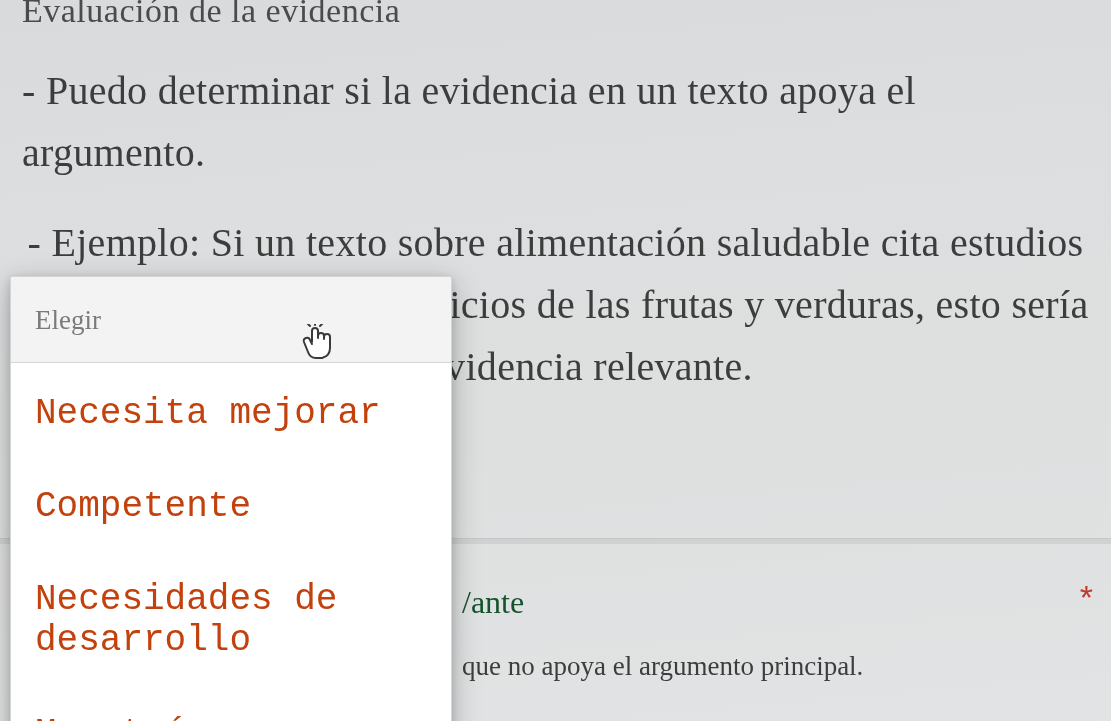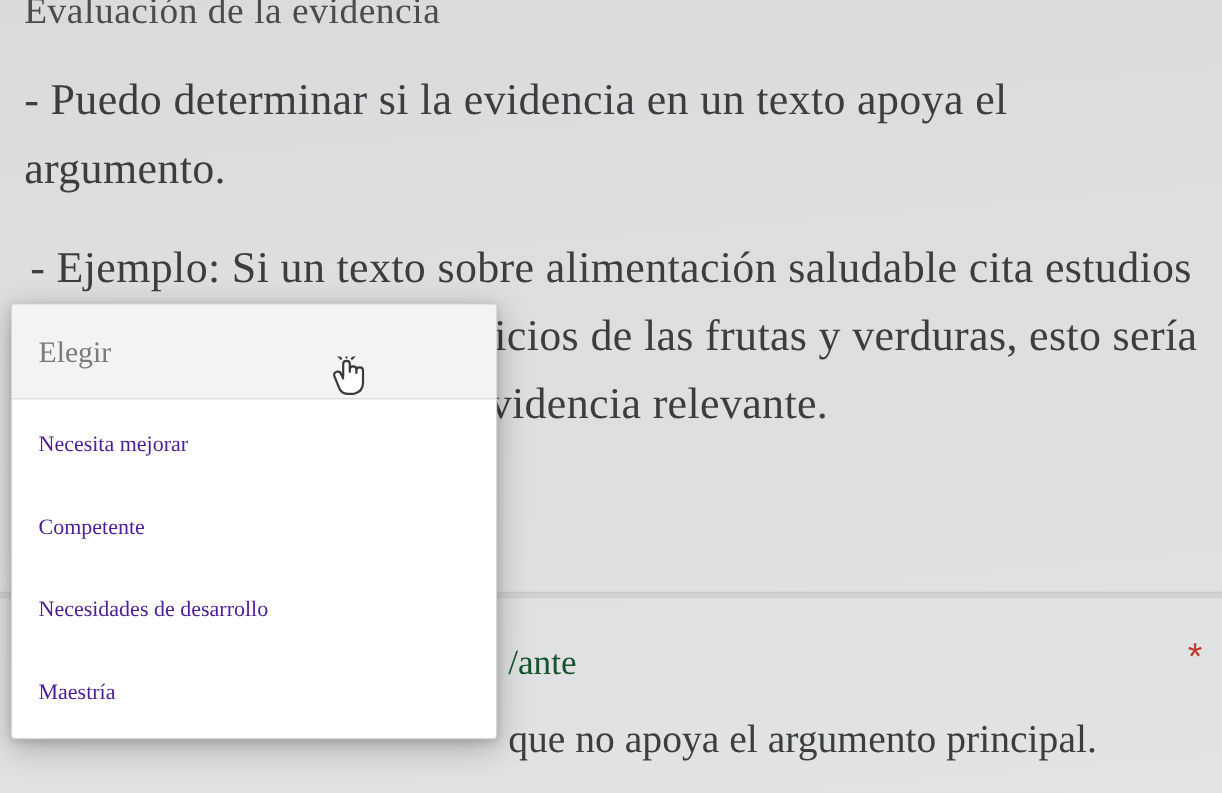--- a/index.html
+++ b/index.html
@@ -56,23 +56,23 @@
       border-bottom: 1px solid #d5d5d5;
       background: #f3f3f3;
       font-family: Georgia, serif;
       position: relative;
     }
     .dropdown-opts {
       padding: 10px 0;
     }
     .dropdown-opt {
       padding: 20px 24px 20px 24px;
-      font-size: 20px;
-      color: #4c1d95;
-      font-family: Liberation Serif, serif;
+      font-size: 36px;
+      color: #c2410c;
+      font-family: Liberation Mono, monospace;
       cursor: pointer;
     }
     .dropdown-opt + .dropdown-opt {
       margin-top: 12px;
     }
     .divider {
       position: absolute;
       left: 0;
       right: 0;
       top: 538px;
@@ -97,21 +97,21 @@
     }
     .asterisk {
       position: absolute;
       right: -4px;
       top: -6px;
       color: #c0392b;
       font-size: 34px;
       font-family: Arial, sans-serif;
     }
     .next-body {
-      font-size: 36px;
+      font-size: 27px;
       color: #3d3d3d;
       font-family: Georgia, serif;
       margin-top: 30px;
       margin-left: 440px;
     }
     .cursor-icon {
       position: absolute;
       left: 300px;
       top: 324px;
       z-index: 30;

